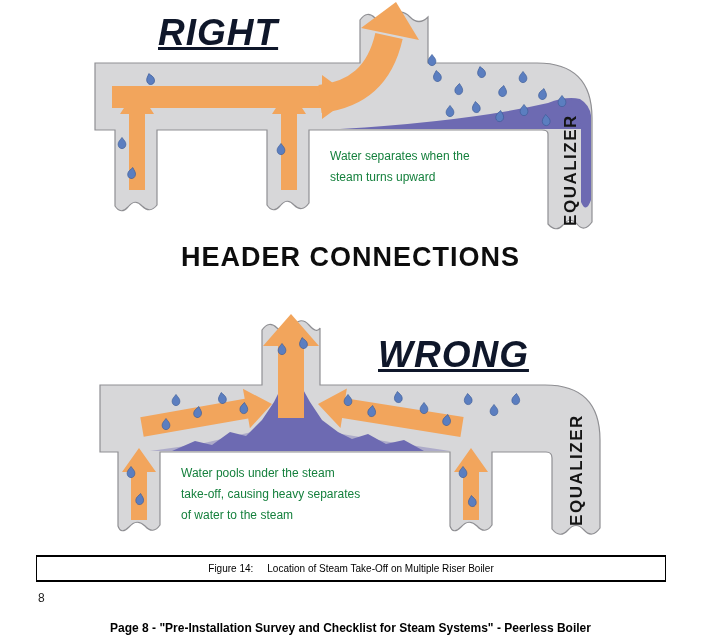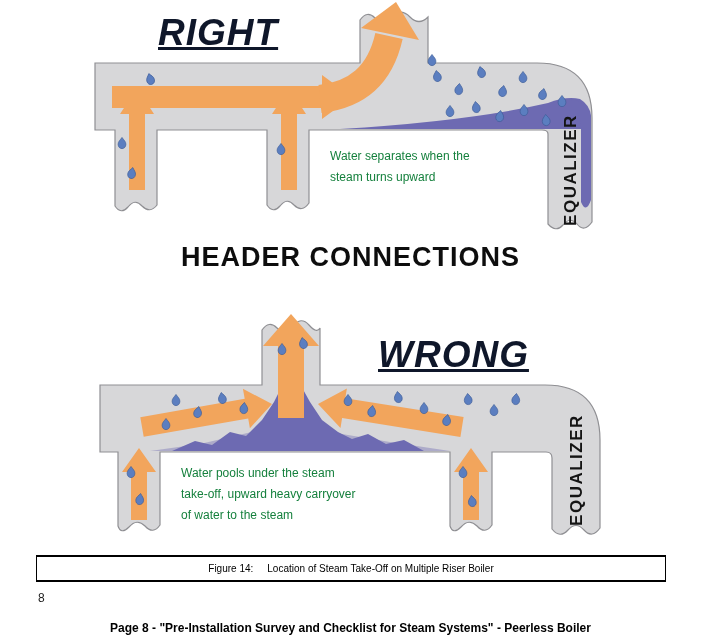--- a/index.html
+++ b/index.html
@@ -142,21 +142,21 @@
   </div>
 
   <div class="abs heading-block" style="top:240px;">
     <div class="heading-line">HEADER CONNECTIONS</div>
   </div>
 
   <div class="abs diagram-title" style="left:378px; top:334px;text-align:center;">WRONG</div>
 
   <div class="abs caption" style="left:181px; top:463px;">
     <div>Water pools under the steam</div>
-    <div>take-off, upward heavy carryover</div>
+    <div>take-off, causing heavy separates</div>
     <div>of water to the steam</div>
   </div>
 
   <div class="abs figure-box">
     <span>Figure 14:</span>
       <span class="gap"></span>
     <span>Location of Steam Take-Off on Multiple Riser Boiler</span>
   </div>
 
   <div class="abs page-number">8</div>

